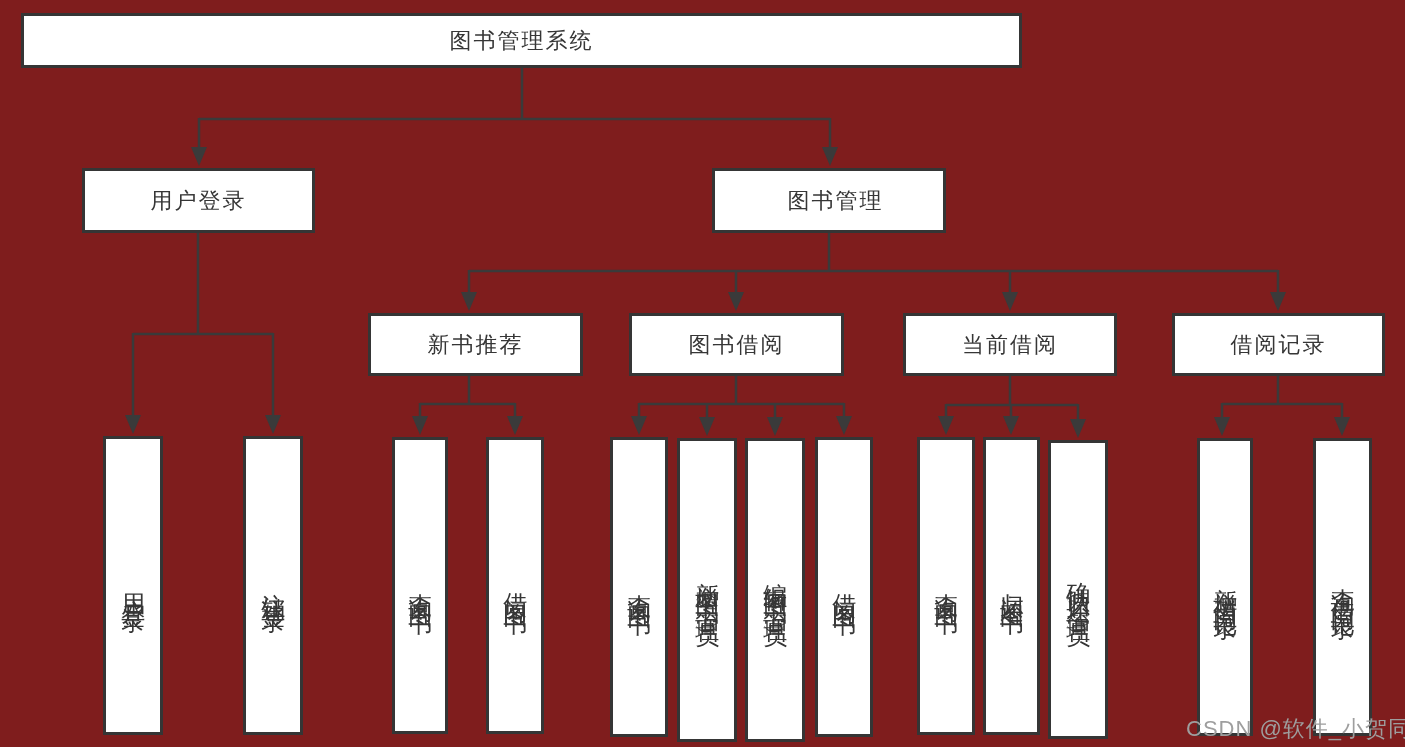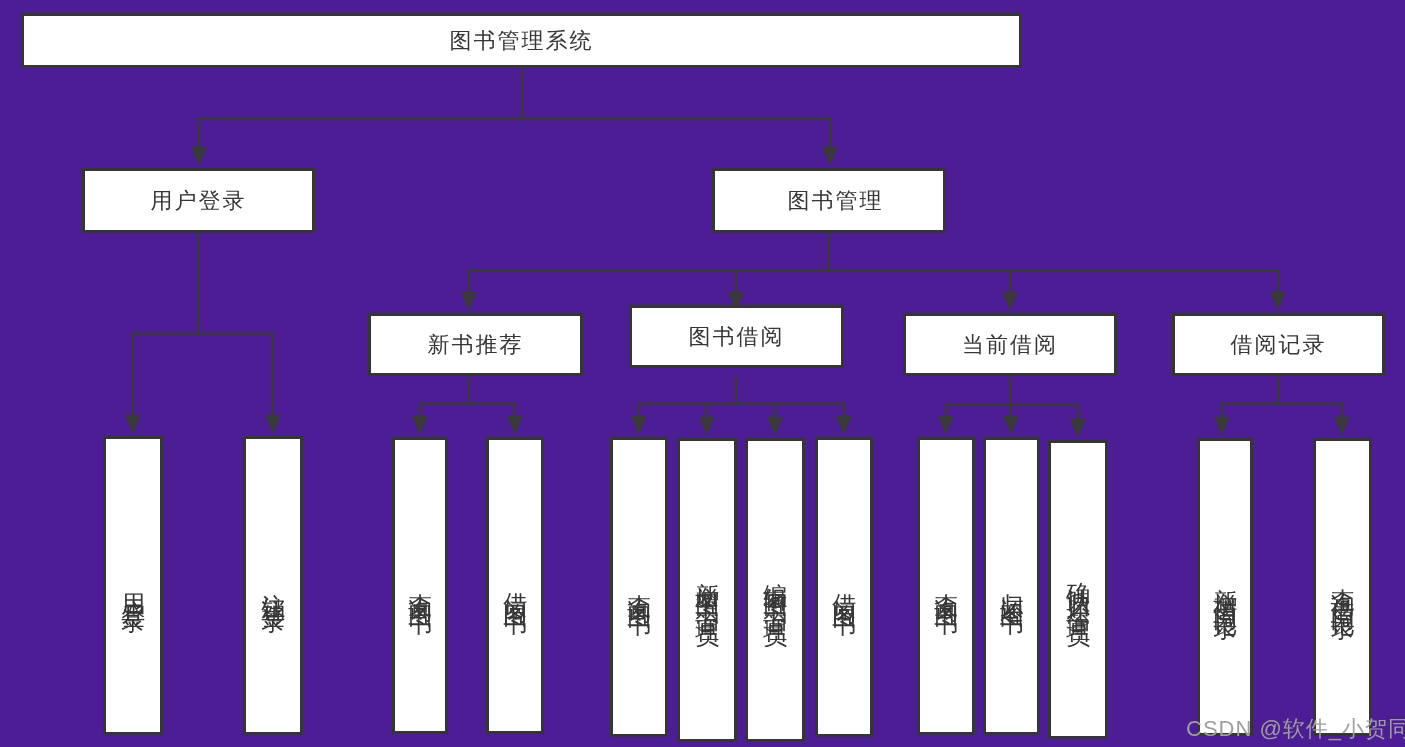--- a/index.html
+++ b/index.html
@@ -1,17 +1,17 @@
 <!DOCTYPE html>
 <html><head>
 <meta charset="utf-8">
 <style>
   html,body{margin:0;padding:0;background:#fff;}
   .canvas{
-    position:relative;width:1405px;height:747px;background:#4c1d95;
+    position:relative;width:1405px;height:747px;background:#7f1d1d;
     font-family:"Liberation Sans",sans-serif;color:#363636;overflow:hidden;
   }
   svg.wires{position:absolute;left:0;top:0;z-index:1;}
   .hbox{
     position:absolute;z-index:2;background:#fff;border:3px solid #353535;
     box-sizing:border-box;display:flex;align-items:center;justify-content:center;
     font-size:22px;letter-spacing:2px;white-space:nowrap;
   }
   .vbox{
     position:absolute;z-index:2;background:#fff;border:3px solid #353535;
@@ -21,21 +21,21 @@
     writing-mode:vertical-rl;text-orientation:mixed;
     font-size:24px;letter-spacing:6px;line-height:1.1;
   }
   
   #b-root   {left:21px;  top:13px;  width:1001px;height:55px;}
   
   #b-login  {left:82px;  top:168px; width:233px; height:65px;}
   #b-mgmt   {left:712px; top:168px; width:234px; height:65px;padding-left:13px;}
   
   #b-rec    {left:362px; top:313px; width:215px; height:63px;margin-left:6px;}
-  #b-borrow {left:629px; top:305px; width:215px; height:63px;}
+  #b-borrow {left:629px; top:313px; width:215px; height:63px;}
   #b-current{left:903px; top:313px; width:214px; height:63px;text-align:center;}
   #b-record {left:1172px;top:313px; width:213px; height:63px;}
   
   #v-a1{left:103px; top:436px;width:60px;height:299px;}
   #v-a2{left:243px; top:436px;width:60px;height:299px;}
   #v-b1{left:392px; top:437px;width:56px;height:297px;}
   #v-b2{left:486px; top:437px;width:58px;height:297px;}
   #v-c1{left:610px; top:437px;width:58px;height:300px;}
   #v-c2{left:677px; top:438px;width:60px;height:304px;}
   #v-c3{left:745px; top:438px;width:60px;height:304px;}

